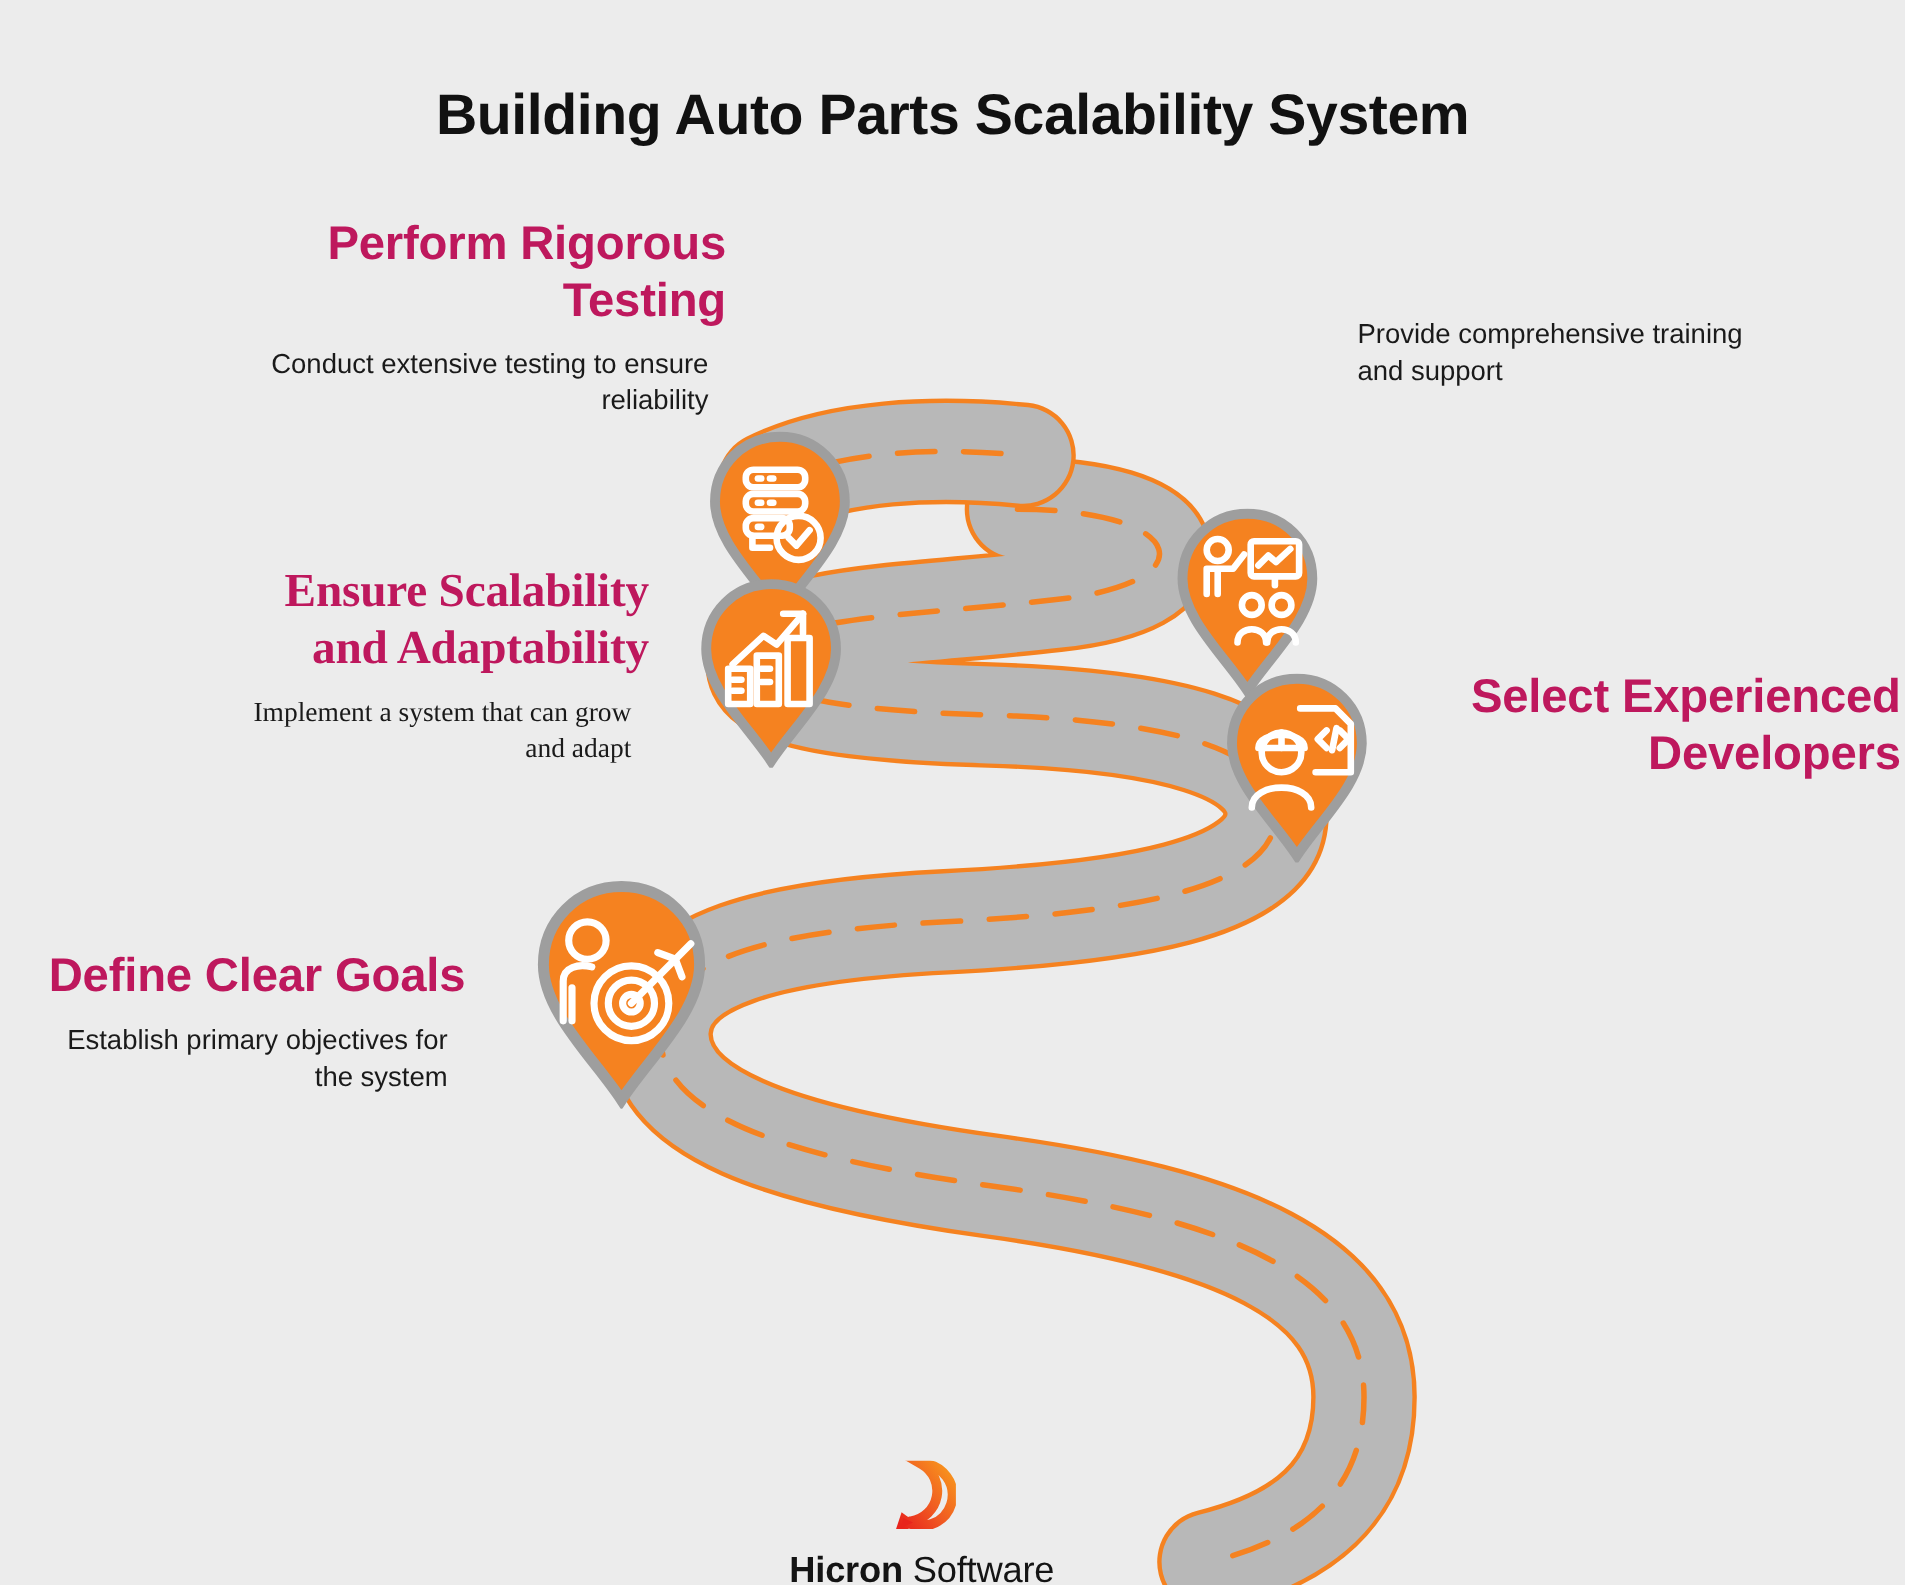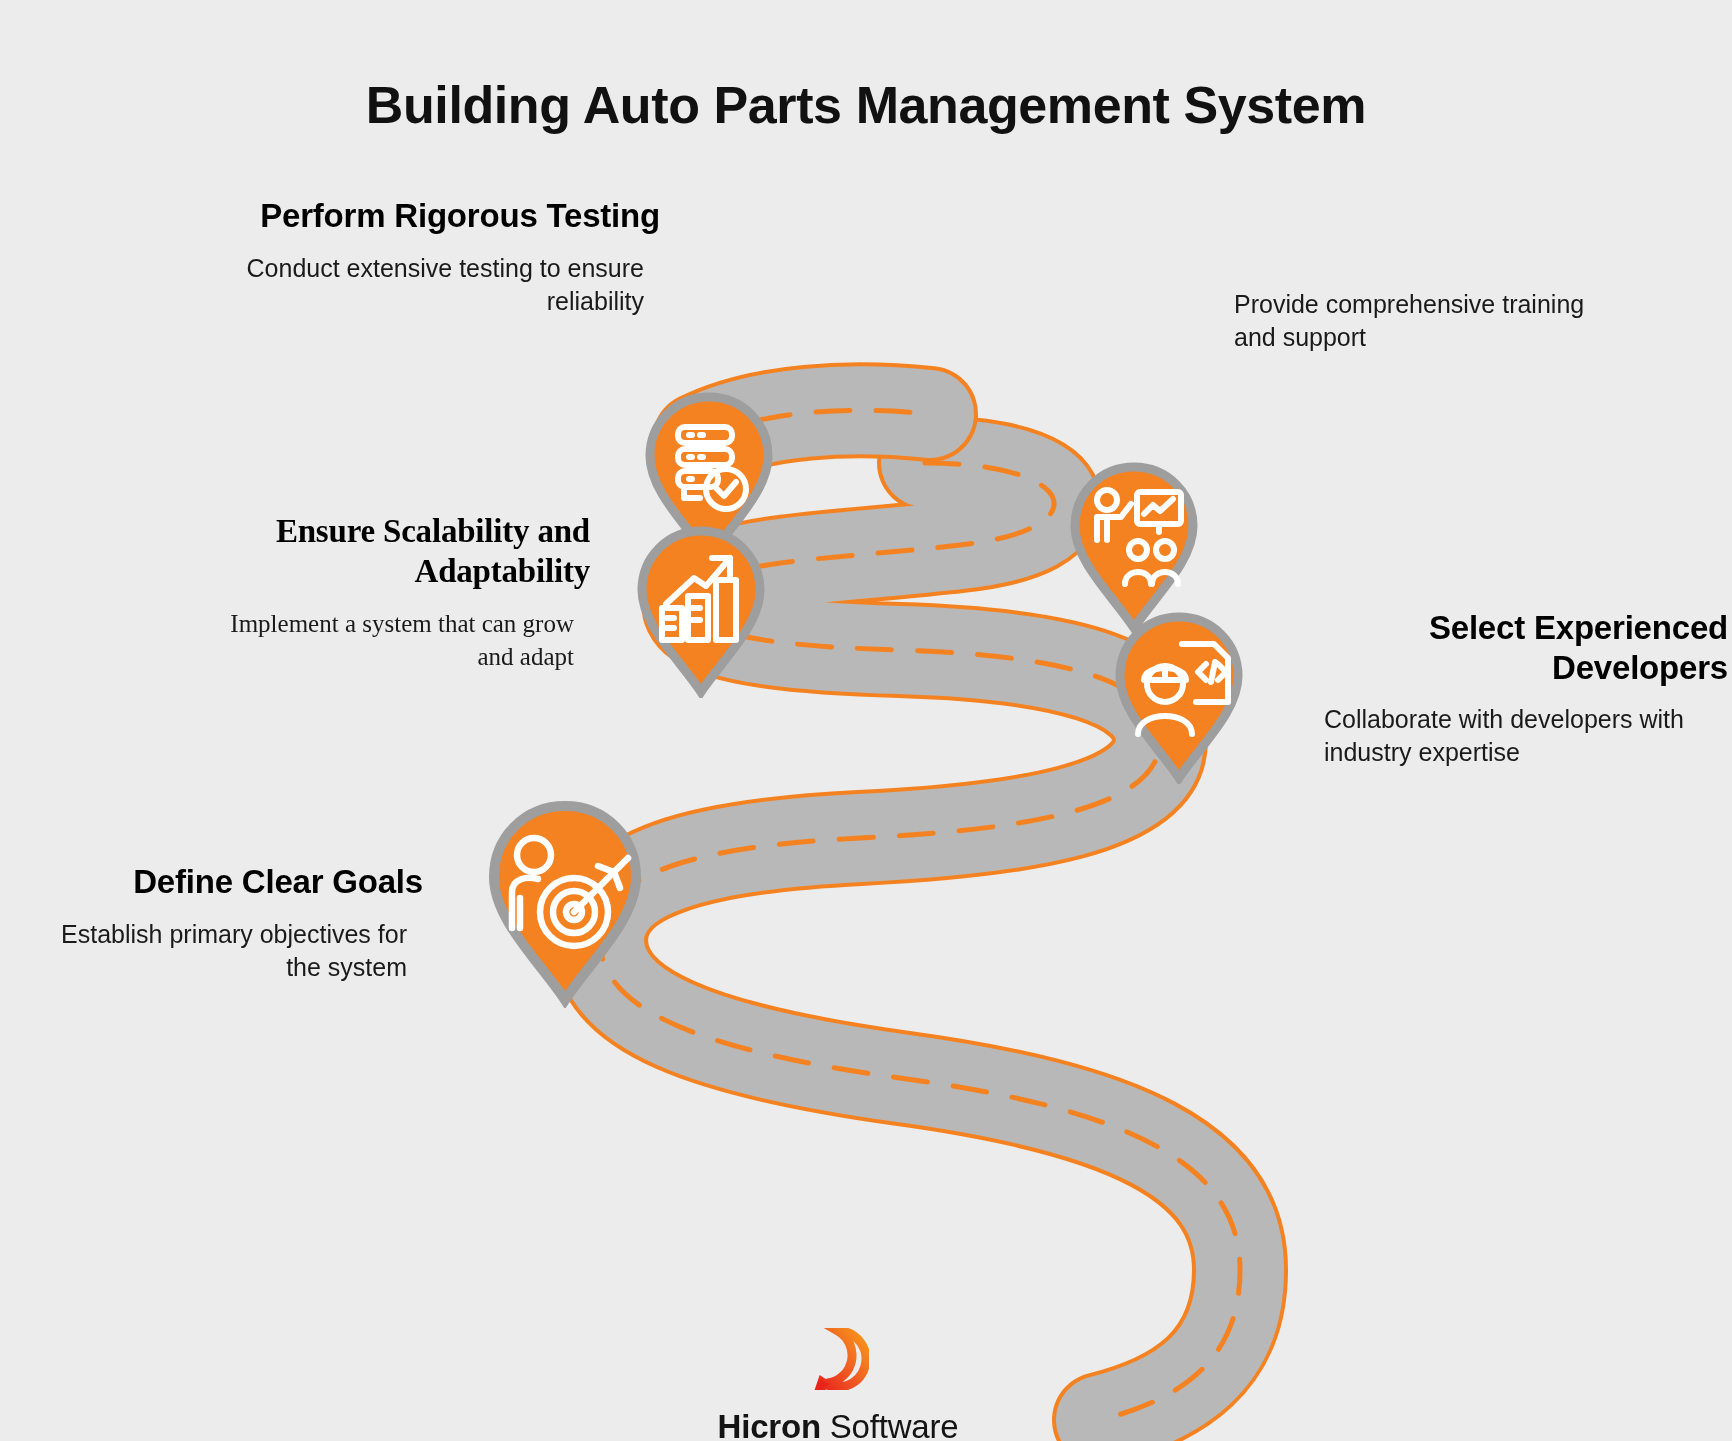--- a/index.html
+++ b/index.html
@@ -39,23 +39,23 @@
     top: 0;
     width: 1732px;
     height: 1441px;
   }
 
   
   .step-block {
     position: absolute;
   }
   .step-block .step-heading {
-    font-size: 33px;
+    font-size: 43px;
     font-weight: bold;
-    color: #000000;
+    color: #be185d;
     line-height: 1.2;
     margin: 0 0 14px 0;
     letter-spacing: -0.2px;
     text-align: right;
   }
   .step-block .step-desc {
     font-size: 25px;
     font-weight: normal;
     color: #1a1a1a;
     line-height: 1.32;
@@ -106,21 +106,21 @@
     white-space: nowrap;
   }
   #logo-word-primary { font-weight: bold; }
   #logo-word-secondary { font-weight: normal; }
 </style>
 </head>
 <body>
 
 <div id="canvas">
 
-  <div id="page-title">Building Auto Parts Management System</div>
+  <div id="page-title">Building Auto Parts Scalability System</div>
 
   <svg id="road-svg" viewBox="0 0 1732 1441">
     <defs>
 
       <path id="road-centerline" d="M 925,463
                C 1080,463 1100,530 960,545
                C 830,560 700,560 690,600
                C 682,632 760,646 900,650
                C 1060,655 1160,680 1160,740
                C 1160,810 1020,830 860,838
@@ -150,21 +150,20 @@
     <div class="step-desc">Provide comprehensive training and support</div>
   </div>
 
   <div class="step-block align-right" id="block-scalability">
     <div class="step-heading">Ensure Scalability and Adaptability</div>
     <div class="step-desc">Implement a system that can grow and adapt</div>
   </div>
 
   <div class="step-block align-left" id="block-developers">
     <div class="step-heading">Select Experienced Developers</div>
-    <div class="step-desc">Collaborate with developers with industry expertise</div>
   </div>
 
   <div class="step-block align-right" id="block-goals">
     <div class="step-heading">Define Clear Goals</div>
     <div class="step-desc">Establish primary objectives for the system</div>
   </div>
 
   <div class="pin" id="pin-testing">
     <svg viewBox="0 0 138 172">
       <path d="M69 5 C36 5 10 31 10 64 C10 100 48 134 69 166 C90 134 128 100 128 64 C128 31 102 5 69 5 Z" fill="#F58220" stroke="#9E9E9E" stroke-width="9"></path>

